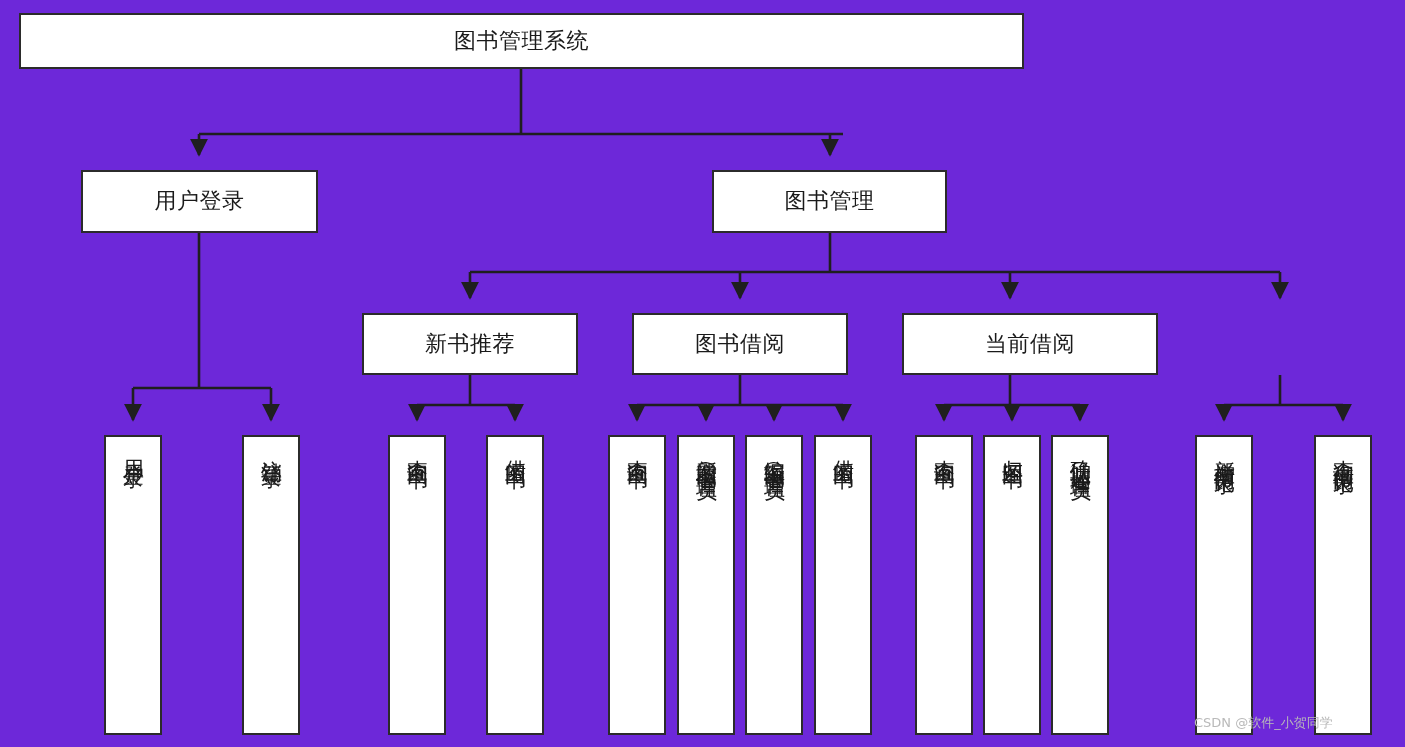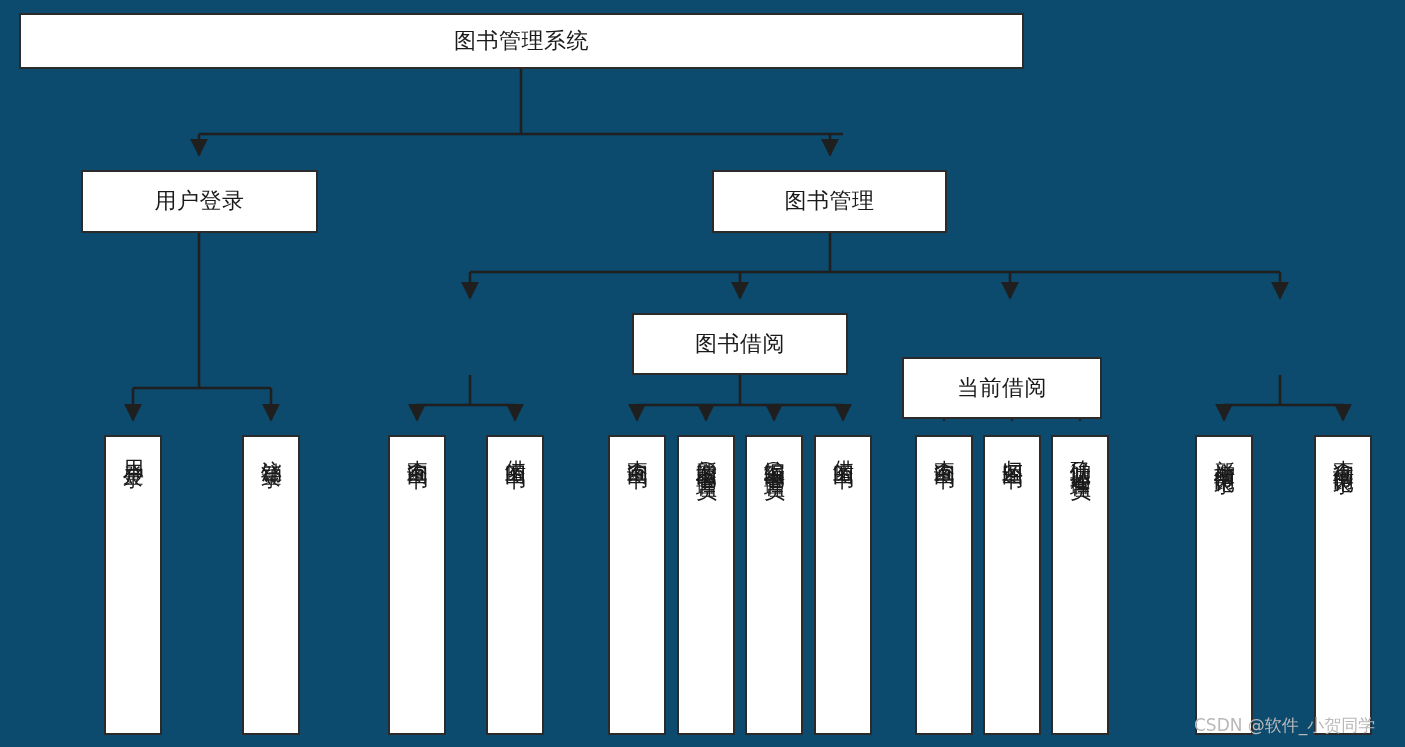--- a/index.html
+++ b/index.html
@@ -4,21 +4,21 @@
 <style>
   html, body {
     margin: 0;
     padding: 0;
     background: #ffffff;
   }
   #canvas {
     position: relative;
     width: 1405px;
     height: 747px;
-    background: #0c4a6e;
+    background: #6d28d9;
     overflow: hidden;
     font-family: "DejaVu Sans", "Liberation Sans", sans-serif;
   }
   #edges {
     position: absolute;
     left: 0;
     top: 0;
     width: 1405px;
     height: 747px;
     pointer-events: none;
@@ -51,21 +51,21 @@
     writing-mode: vertical-rl;
     text-orientation: upright;
     font-size: 21px;
     letter-spacing: 3px;
     line-height: 1;
   }
   #watermark {
     position: absolute;
     left: 1194px;
     top: 714px;
-    font-size: 17px;
+    font-size: 13px;
     color: #b9b9b9;
     white-space: nowrap;
     font-family: "DejaVu Sans", "Liberation Sans", sans-serif;
   }
 </style>
 </head>
 <body>
 
 <div id="canvas">
 
@@ -136,26 +136,29 @@
   </div>
 
   <div class="node horiz" style="left:81px; top:170px; width:237px; height:63px;">
     <span class="node-label">用户登录</span>
   </div>
 
   <div class="node horiz" style="left:712px; top:170px; width:235px; height:63px;">
     <span class="node-label">图书管理</span>
   </div>
 
+  <div class="node horiz" style="left:362px; top:313px; width:216px; height:62px;">
+    <span class="node-label">新书推荐</span>
+  </div>
 
   <div class="node horiz" style="left:632px; top:313px; width:216px; height:62px;text-align:center;">
     <span class="node-label">图书借阅</span>
   </div>
 
-  <div class="node horiz" style="left:902px; top:313px; width:200px; height:62px;margin-top:44px;">
+  <div class="node horiz" style="left:902px; top:313px; width:256px; height:62px;">
     <span class="node-label">当前借阅</span>
   </div>
 
 
   <div class="node vert" style="left:104px; top:435px; width:58px; height:300px;">
     <span class="node-label">用户登录</span>
   </div>
 
   <div class="node vert" style="left:242px; top:435px; width:58px; height:300px;">
     <span class="node-label">注销登录</span>

